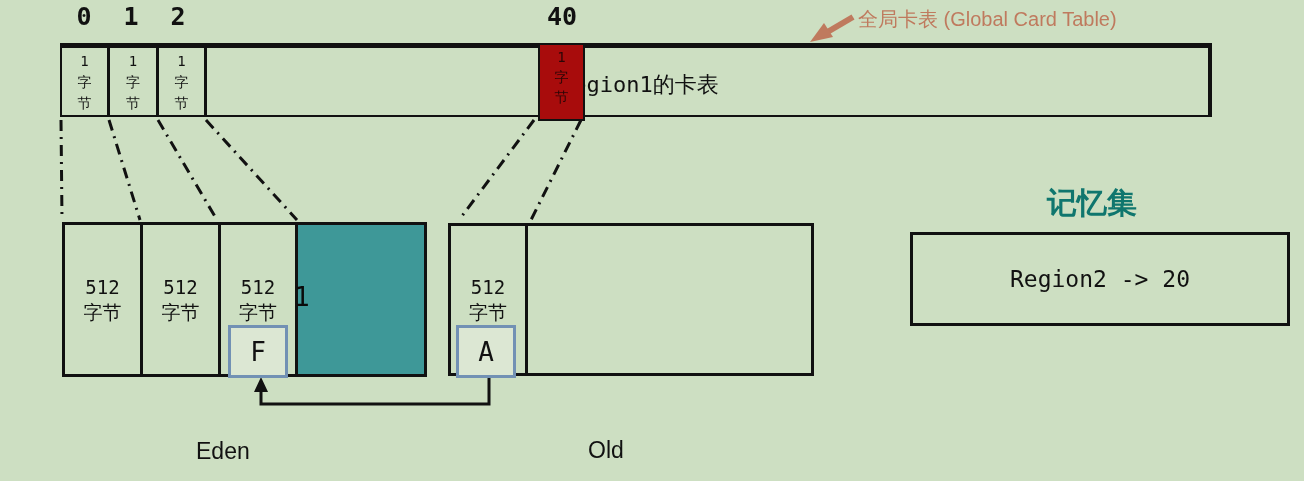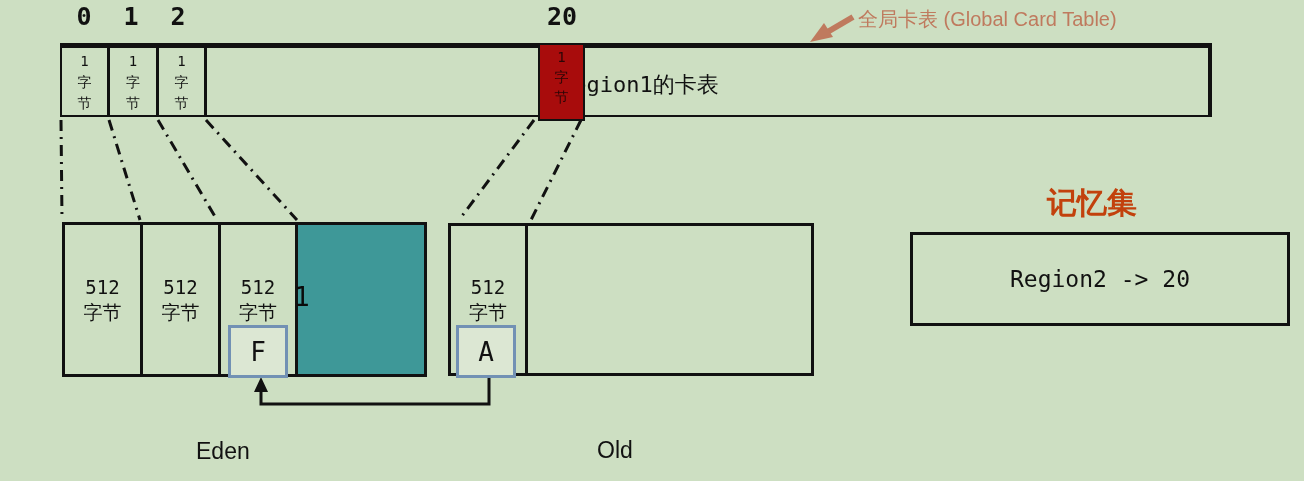--- a/index.html
+++ b/index.html
@@ -87,47 +87,47 @@
     border:3px solid #7291b4; background:#dce7d3;
     display:flex; align-items:center; justify-content:center;
     font-size:26px;
   }
   #obj-f { left:228px; top:325px; }
   #obj-a { left:456px; top:325px; }
 
   
   #rs-title {
     position:absolute; left:1047px; top:183px;
-    font-size:30px; font-weight:bold; color:#c2410c;
+    font-size:30px; font-weight:bold; color:#0f766e;
     font-family:"Liberation Sans", sans-serif;
   }
   #rs-box {
     position:absolute; left:910px; top:232px; width:380px; height:94px;
     border:3px solid #111;
     display:flex; align-items:center; justify-content:center;
     font-size:23px;
   }
 
   
   .area-label {
     position:absolute; font-size:23px;
     font-family:"Liberation Sans", sans-serif;
   }
   #eden-label { left:196px; top:438px; }
-  #old-label  { left:588px; top:437px;margin-left:9px; }
+  #old-label  { left:588px; top:437px; }
 
   #overlay { position:absolute; left:0; top:0; z-index:1; pointer-events:none; }
 </style>
 </head>
 <body>
 
 <div class="index-label" style="left:60px">0</div>
 <div class="index-label" style="left:107px">1</div>
 <div class="index-label" style="left:154px">2</div>
-<div class="index-label" style="left:538px">20</div>
+<div class="index-label" style="left:538px">40</div>
 
 <div id="global-title">全局卡表 (Global Card Table)</div>
 
 <div id="card-table">
   <div id="byte-cell-0" class="byte-cell">1
 字
 节</div>
   <div id="byte-cell-1" class="byte-cell">1
 字
 节</div>

